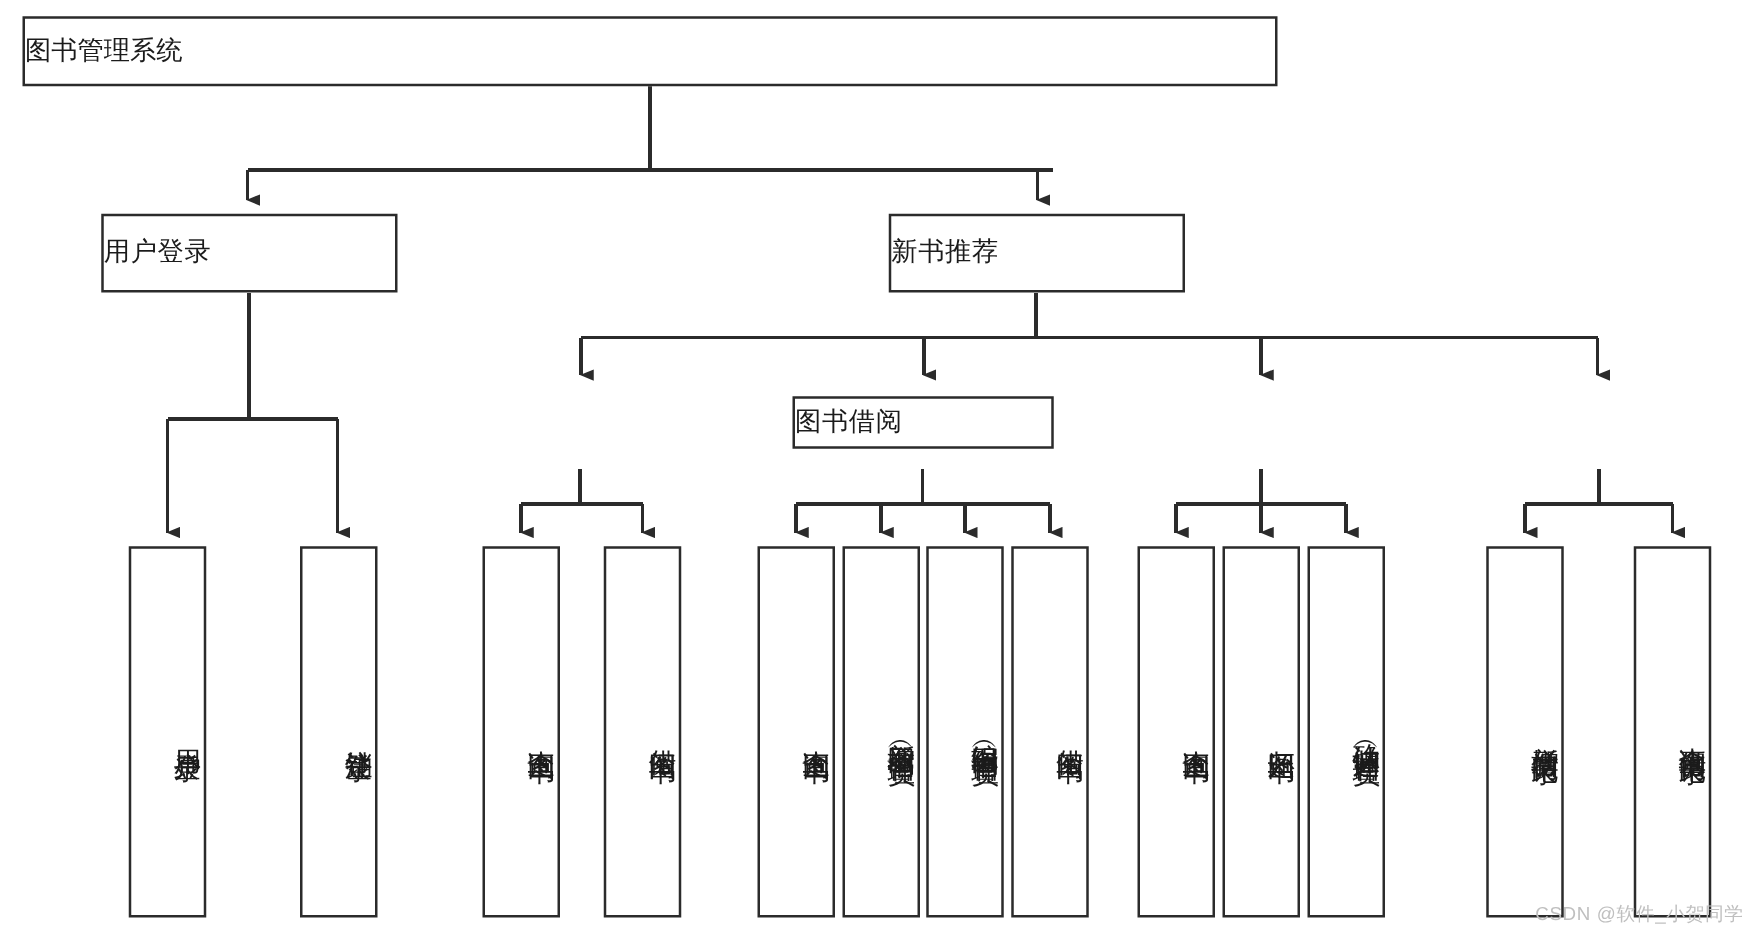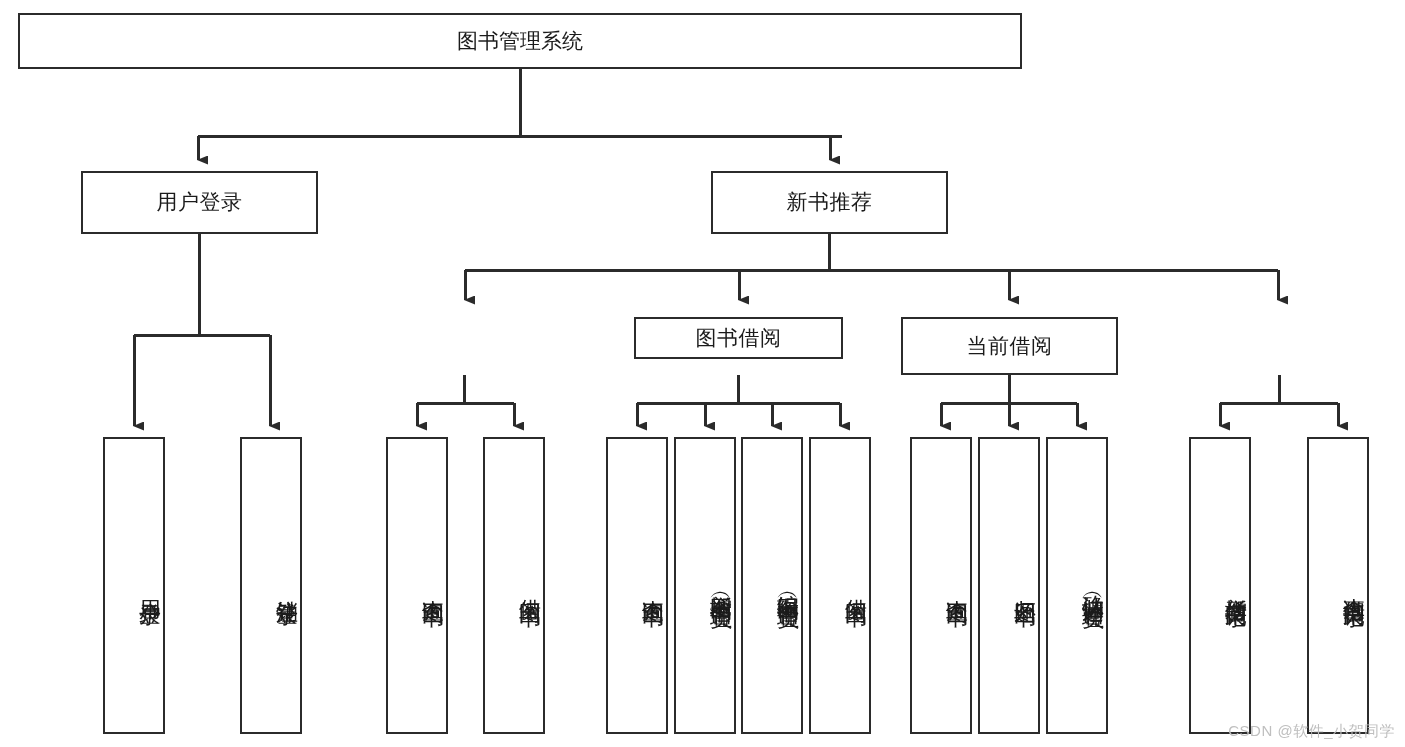--- a/index.html
+++ b/index.html
@@ -26,21 +26,20 @@
     height: 747px;
     pointer-events: none;
   }
   .node {
     position: absolute;
     box-sizing: border-box;
     background: #ffffff;
     border: 2px solid #2b2b2b;
     display: flex;
     align-items: center;
-    justify-content: center;
     color: #1b1b1b;
     line-height: 1.18;
     text-align: center;
   }
   .node-h {
     font-size: 21px;
     letter-spacing: 0.5px;
   }
   .node-root {
     font-size: 21px;
@@ -133,23 +132,20 @@
   <div class="node node-h" style="left:81px; top:171px; width:237px; height:63px;">
     <span>用户登录</span>
   </div>
   <div class="node node-h" style="left:711px; top:171px; width:237px; height:63px;">
     <span>新书推荐</span>
   </div>
 
   <div class="node node-h" style="left:634px; top:317px; width:209px; height:42px;">
     <span>图书借阅</span>
   </div>
-  <div class="node node-h" style="left:901px; top:317px; width:217px; height:58px;">
-    <span>当前借阅</span>
-  </div>
 
   <div class="node node-v" style="left:103px; top:437px; width:62px; height:297px;">
     <span class="vtext">用户登录</span>
   </div>
   <div class="node node-v" style="left:240px; top:437px; width:62px; height:297px;">
     <span class="vtext">注销登录</span>
   </div>
 
   <div class="node node-v" style="left:386px; top:437px; width:62px; height:297px;">
     <span class="vtext">查询图书</span>

